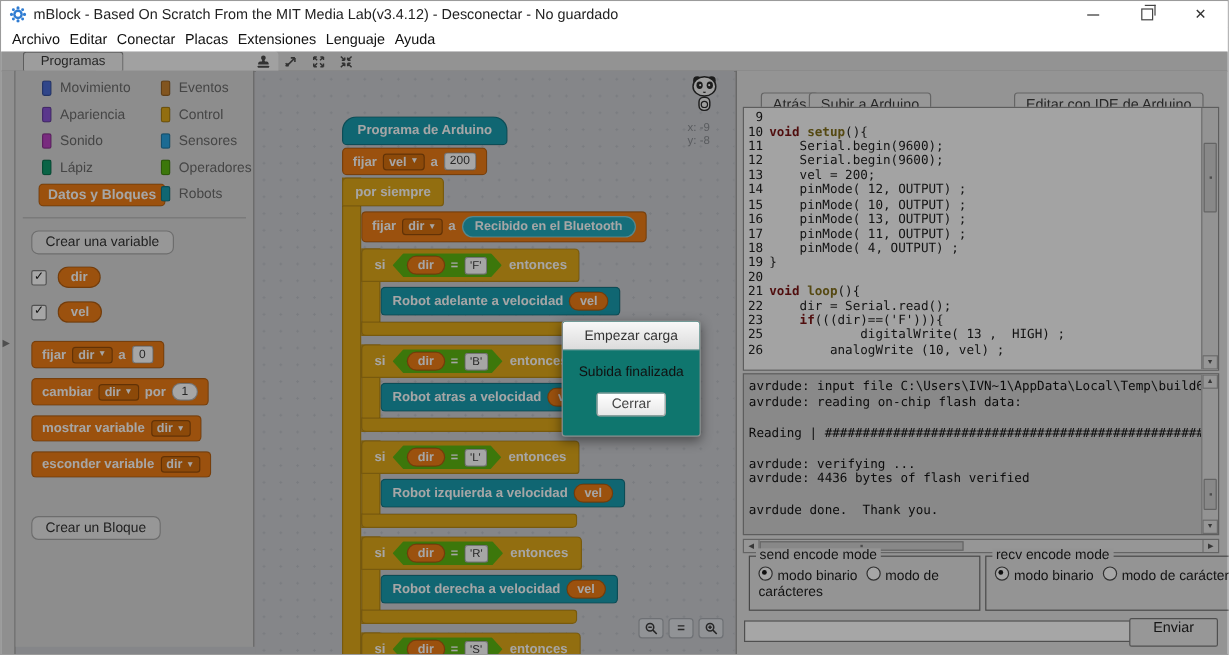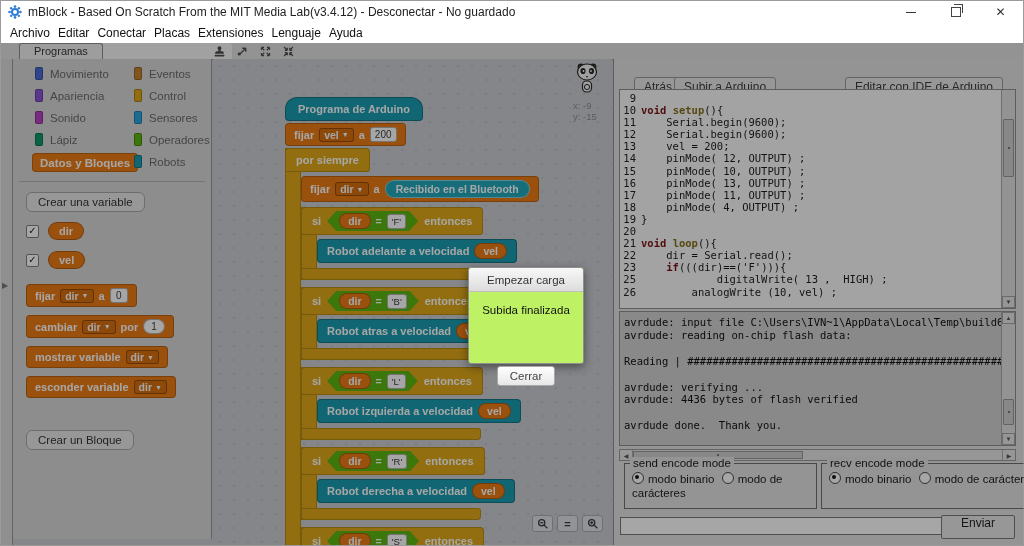--- a/index.html
+++ b/index.html
@@ -108,25 +108,25 @@
   .fbody{padding:8px 4px 0 7px;font-size:11.5px;color:#1c1c1c;line-height:14px;}
   .ropt{margin-right:4px;}
   .radio{width:10px;height:10px;border-radius:50%;border:1px solid #4a4a4a;background:#fff;display:inline-block;vertical-align:-1px;margin-right:4px;position:relative;}
   .radio.on::after{content:'';position:absolute;left:2px;top:2px;width:4px;height:4px;border-radius:50%;background:#1a1a1a;}
   .sendrow{position:absolute;left:6px;right:6px;top:456px;height:22px;}
   .msginput{position:absolute;left:0;top:2px;width:348px;height:18px;border:1px solid #7a7a7a;background:#fff;box-sizing:border-box;font-size:12px;padding:0 4px;}
   .btn-send{position:absolute;right:2px;top:0;height:22px;background:#e9e9e9;border:1px solid #7a7a7a;border-radius:2px;font-size:12px;color:#222;padding:0 19px;}
 
   
   .dim{position:absolute;inset:0;background:rgba(0,0,0,0.35);z-index:40;}
-  .dialog{position:absolute;left:467px;top:224px;width:114px;height:95px;background:#bef264;border:1px solid #8f8f8f;border-radius:3px;box-shadow:0 3px 10px rgba(0,0,0,0.45);z-index:50;}
+  .dialog{position:absolute;left:467px;top:224px;width:114px;height:95px;background:#0f766e;border:1px solid #8f8f8f;border-radius:3px;box-shadow:0 3px 10px rgba(0,0,0,0.45);z-index:50;}
   .dlghead{height:23px;background:linear-gradient(#f8f8f8,#dcdcdc);border-bottom:1px solid #c0c0c0;border-radius:3px 3px 0 0;display:flex;align-items:center;justify-content:center;font-size:11.5px;color:#333;}
   .dlgmsg{text-align:center;margin-top:12px;font-size:11.5px;color:#111;}
   .dlgbtnrow{display:flex;justify-content:center;margin-top:11px;}
-  .dlgbtn{background:linear-gradient(#ffffff,#e7e7e7);border:1px solid #a8a8a8;border-radius:3px;font-size:11.5px;color:#444;padding:3px 12px;margin-top:39px;}
+  .dlgbtn{background:linear-gradient(#ffffff,#e7e7e7);border:1px solid #a8a8a8;border-radius:3px;font-size:11.5px;color:#444;padding:3px 12px;}
 </style>
 </head>
 <body>
 
 <div class="win">
 
   <div class="titlebar">
     <span class="applogo">
       <svg viewBox="0 0 16 16" width="14" height="14">
           <g fill="#2f7cd2">
@@ -424,21 +424,21 @@
           <ellipse cx="11" cy="9" rx="2.6" ry="3.1" fill="#2b2b2b"></ellipse>
             <ellipse cx="19.5" cy="9" rx="2.6" ry="3.1" fill="#2b2b2b"></ellipse>
           <circle cx="11.5" cy="9" r="0.9" fill="#fff"></circle>
             <circle cx="19" cy="9" r="0.9" fill="#fff"></circle>
           <path d="M14 14.5q1 1 2 0" stroke="#2b2b2b" stroke-width="1" fill="none"></path>
           <rect x="10.5" y="19" width="9" height="11" rx="4" fill="#f4f4f4" stroke="#2b2b2b" stroke-width="1.2"></rect>
           <circle cx="15" cy="25" r="2.6" fill="none" stroke="#2b2b2b" stroke-width="1"></circle>
         </svg>
         <div class="coords">
           <div>x: -9</div>
-          <div>y: -15</div>
+          <div>y: -8</div>
         </div>
       </div>
 
       <div class="zoomctl">
         <span class="zbtn">
             <svg viewBox="0 0 14 14" width="12" height="12" stroke="#3c3c3c" stroke-width="1.5" fill="none">
               <circle cx="5.5" cy="5.5" r="3.6"></circle>
               <path d="M8.3 8.3L12 12"></path>
               <path d="M3.8 5.5h3.4"></path>
             </svg>

